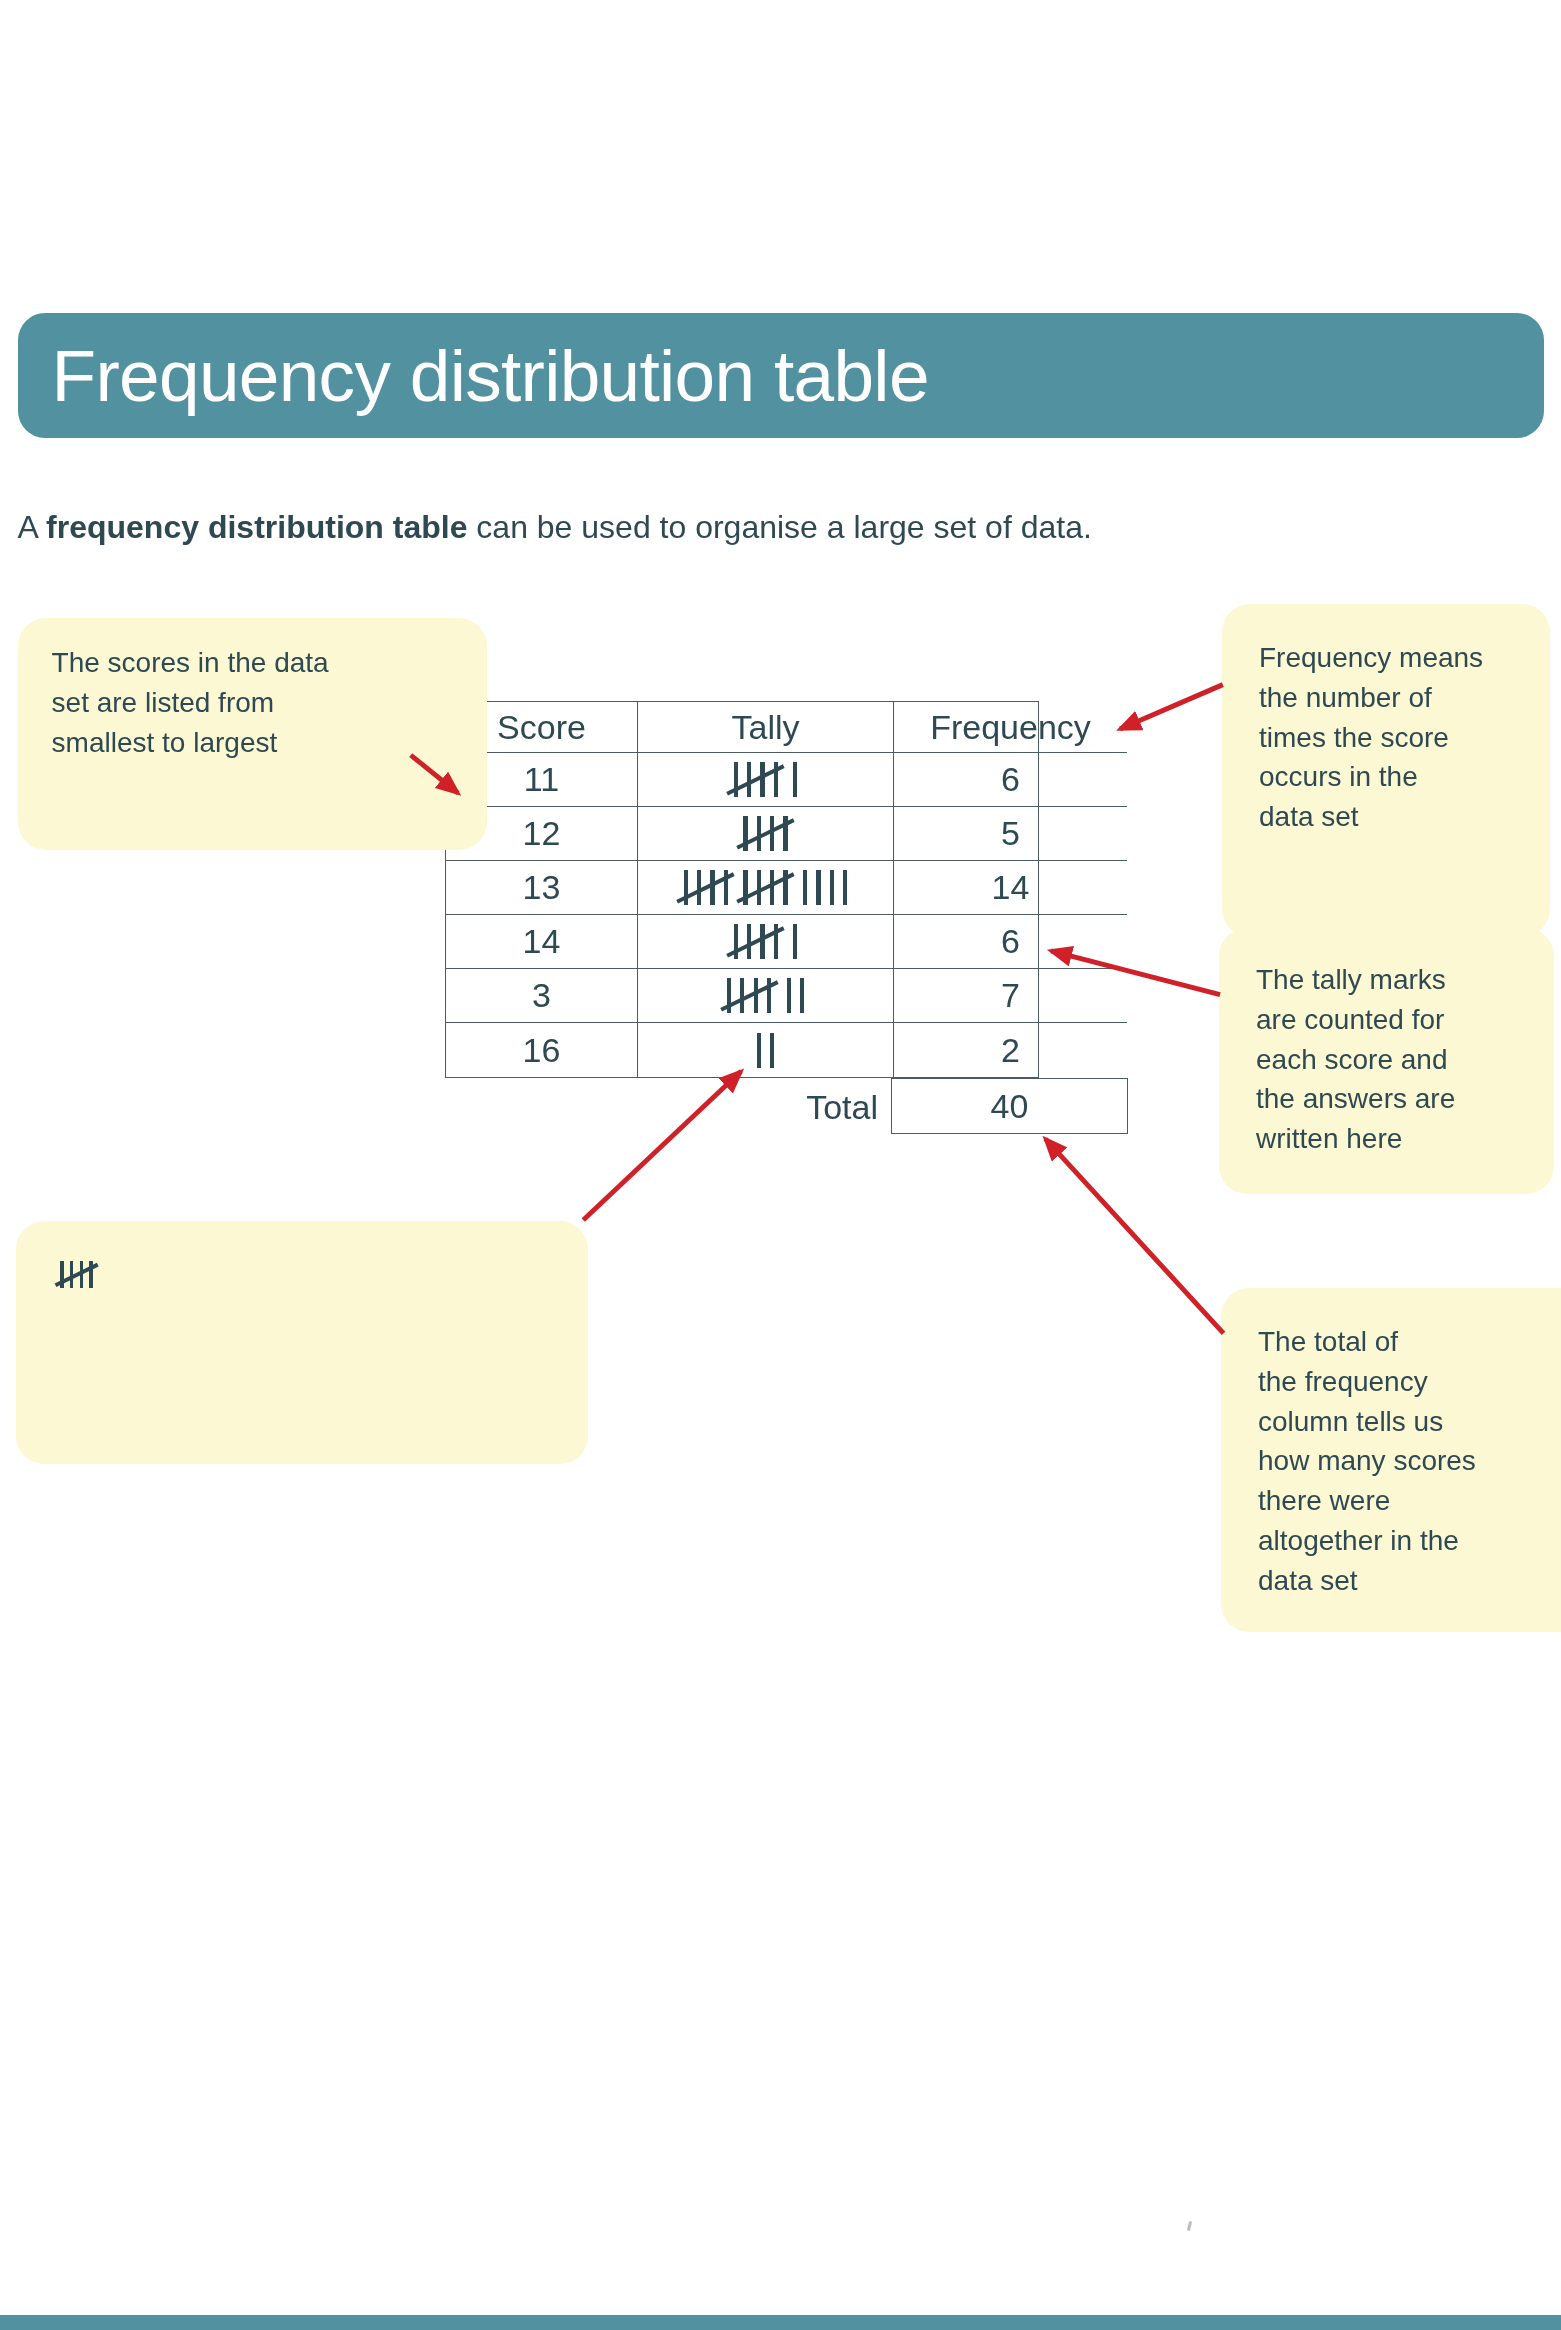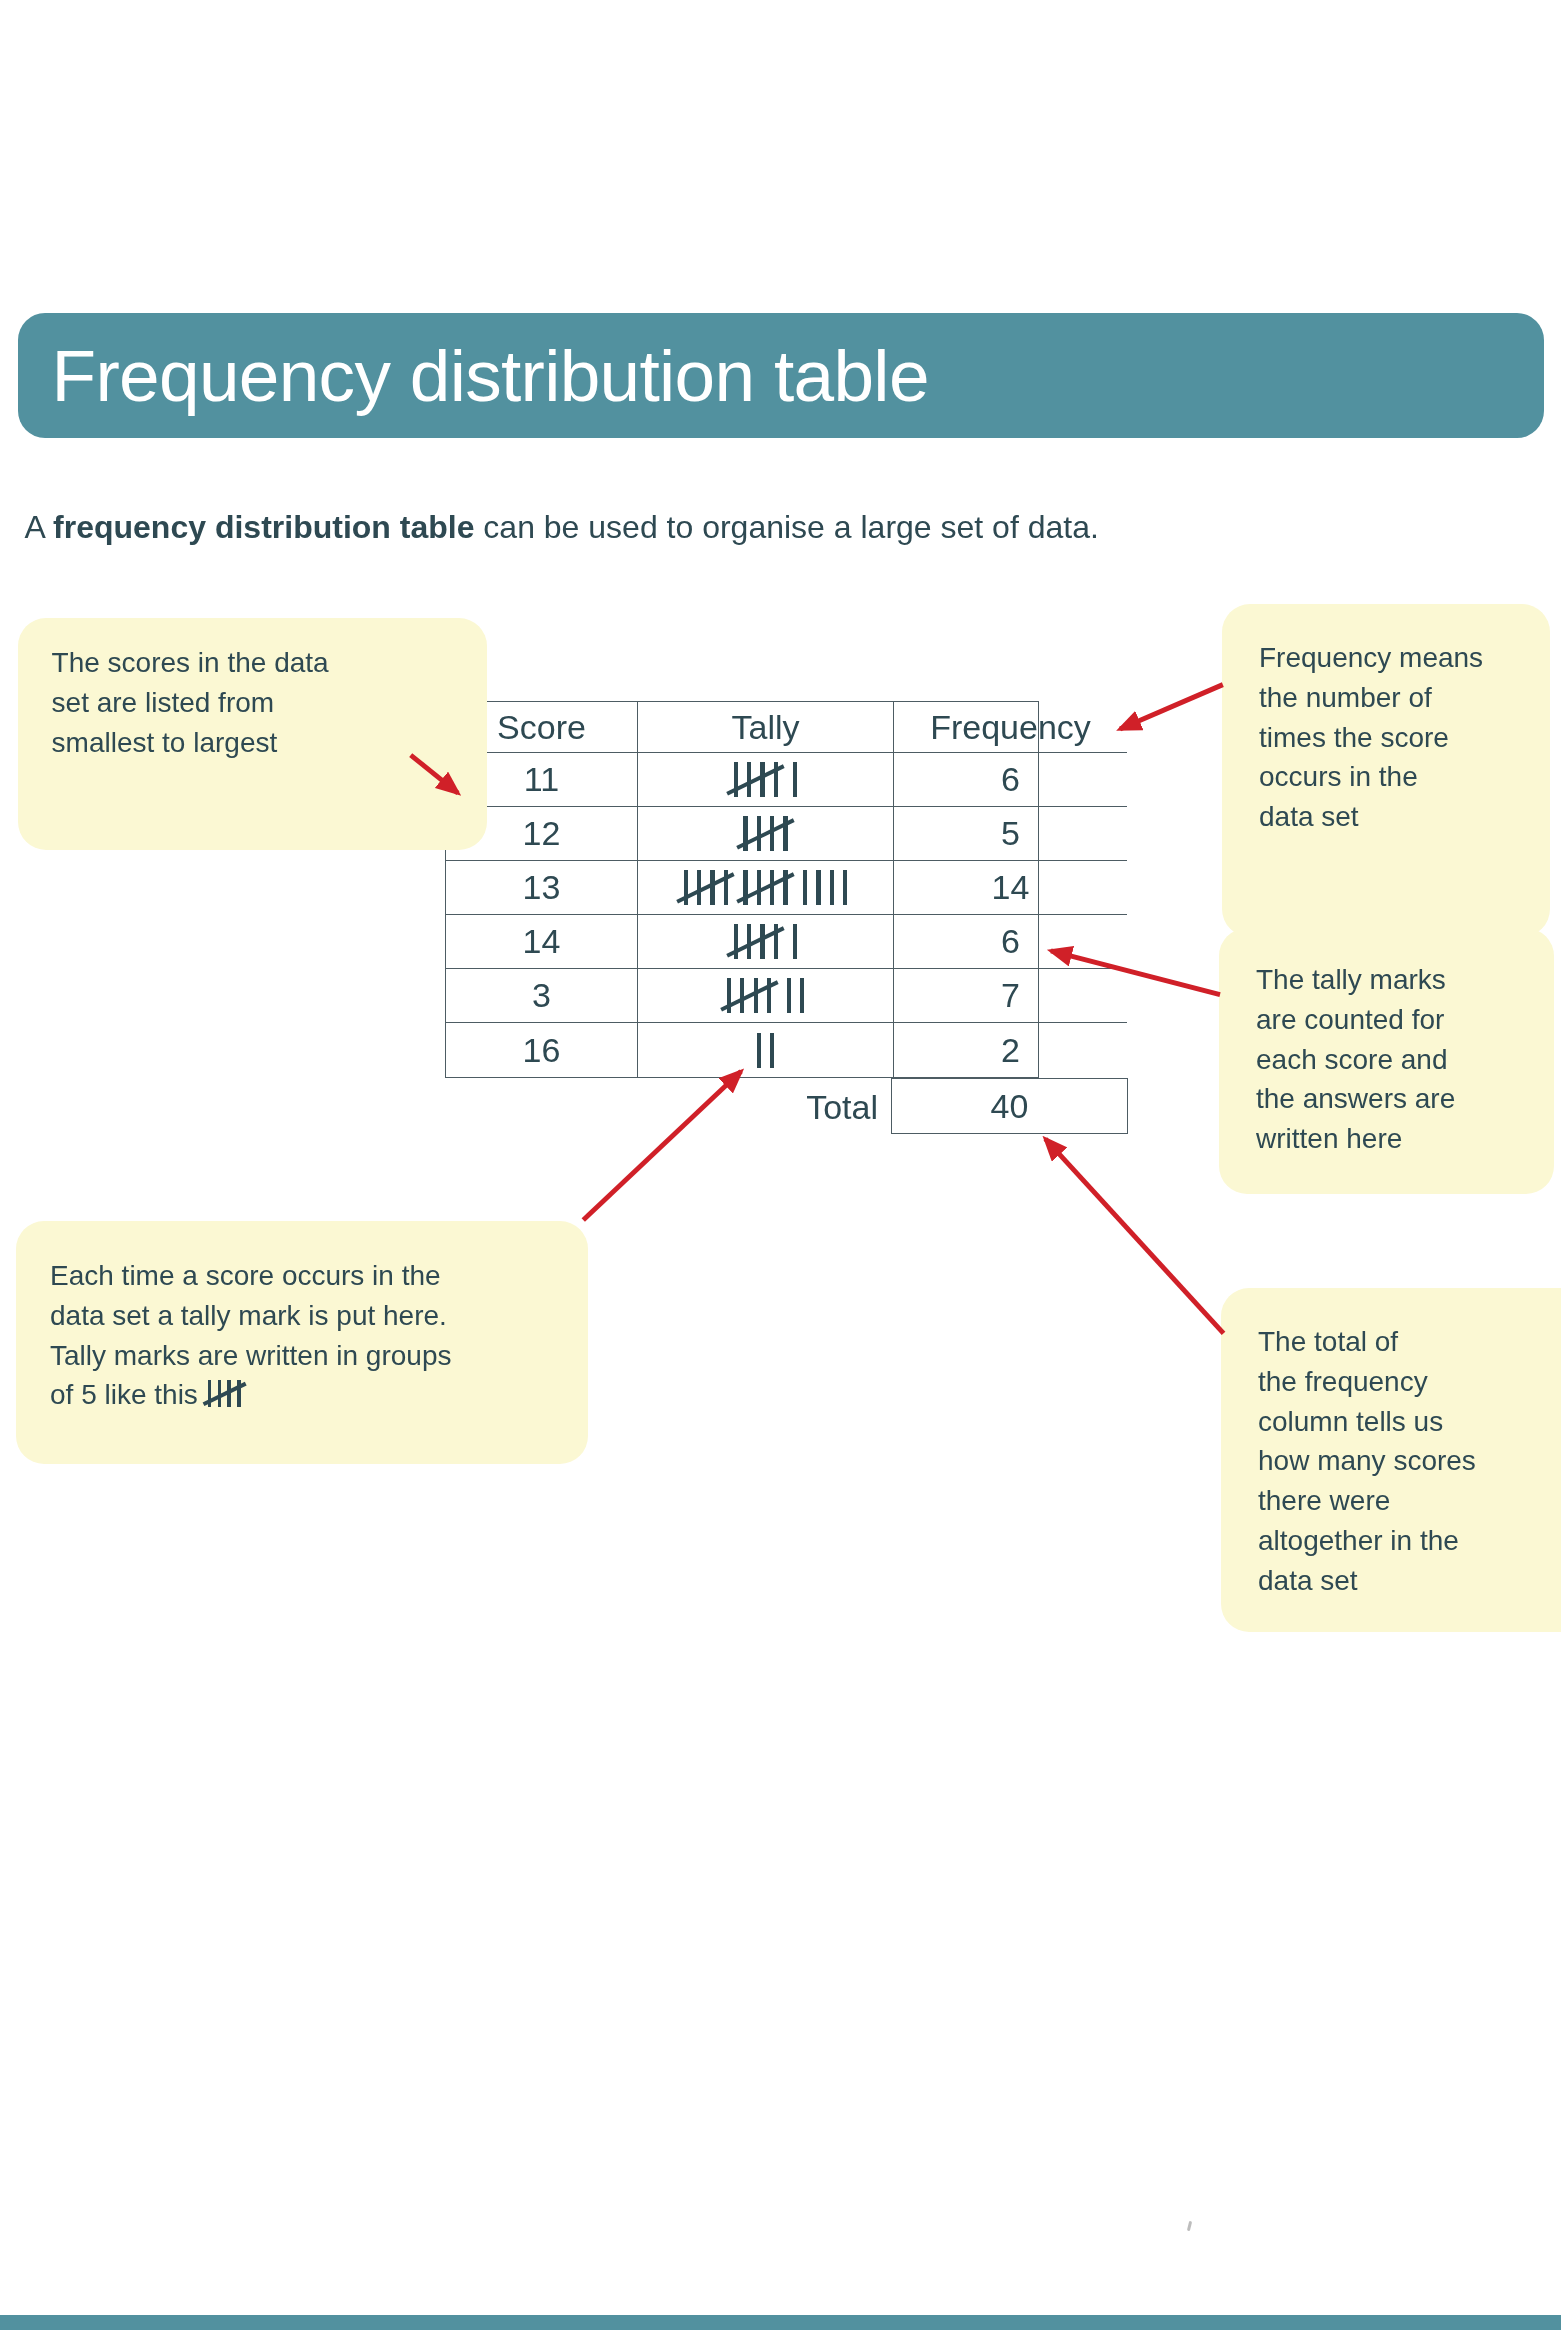--- a/index.html
+++ b/index.html
@@ -12,21 +12,21 @@
     position:absolute;left:17.6px;top:313px;width:1526px;height:125px;
     background:#52919f;border-radius:27px;display:flex;align-items:center;
   }
   .banner h1{
     margin:0 0 0 34px;font-size:73px;font-weight:400;color:#ffffff;
     letter-spacing:-0.7px;line-height:1;
   }
   
   .intro{
     position:absolute;left:17.6px;top:476px;font-size:32px;line-height:1.2;
-    color:#2e4952;white-space:nowrap;margin-left:7px;
+    color:#2e4952;white-space:nowrap;
   }
   .intro b{font-weight:700;}
   
   .ftable{
     position:absolute;left:445px;top:701px;width:594px;box-sizing:border-box;
     border:1.4px solid #4d5c63;display:grid;
     grid-template-columns:192px 256px 233px;
   }
   .cell{
     box-sizing:border-box;display:flex;align-items:center;justify-content:center;
@@ -201,24 +201,21 @@
 
 <div class="callout co-c">
   <span class="ctext">The tally marks
 are counted for
 each score and
 the answers are
 written here</span>
 </div>
 
 <div class="callout co-d tally-inline">
-  <span class="ctext">Each time a score occurs in the
-data set a tally mark is put here.
-Tally marks are written in groups
-of 5 like this</span><span><span class="tgroup t5">
+  <span><span class="tgroup t5">
         <span class="bar"></span>
         <span class="bar"></span>
         <span class="bar"></span>
         <span class="bar"></span>
       </span></span>
 </div>
 
 <div class="callout co-e">
   <span class="ctext">The total of
 the frequency

